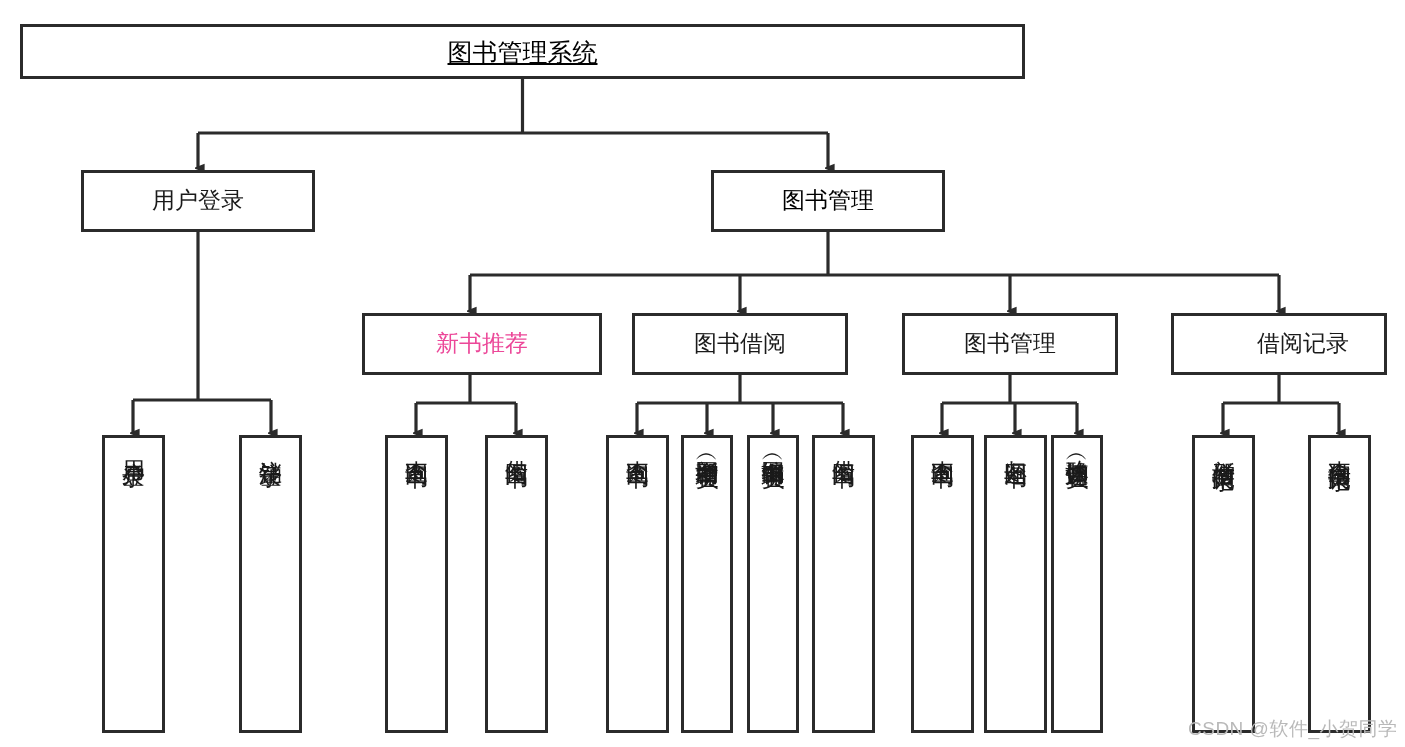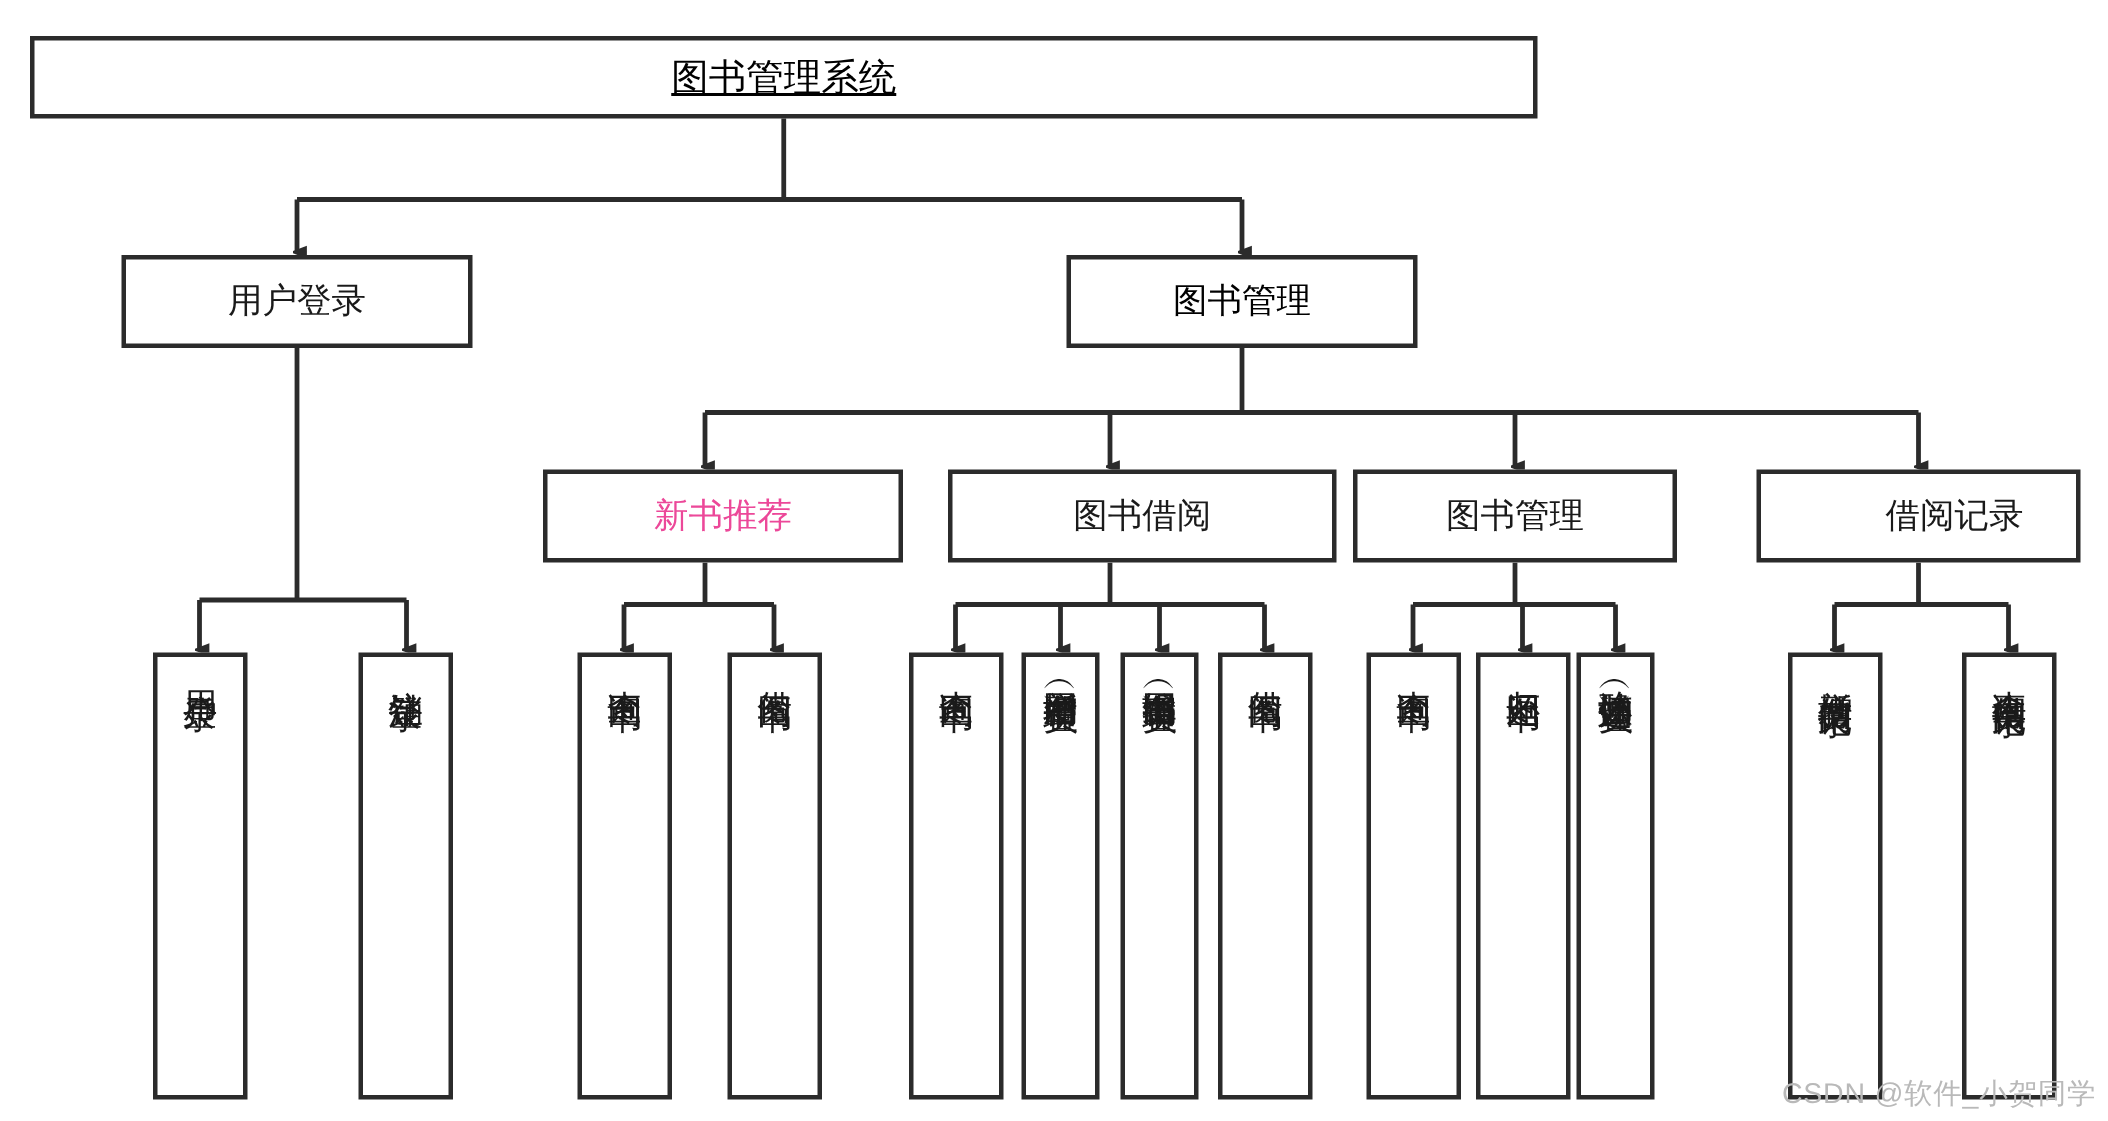--- a/index.html
+++ b/index.html
@@ -139,21 +139,21 @@
   <div class="node lvl2" style="left: 81px; top: 170px; width: 234px; height: 62px; border-color: rgb(43, 43, 43); color: rgb(26, 26, 26);">
     <span>用户登录</span>
   </div>
   <div class="node lvl2" style="left: 711px; top: 170px; width: 234px; height: 62px; border-color: rgb(43, 43, 43); color: #000000;">
     <span>图书管理</span>
   </div>
 
   <div class="node lvl3" style="left: 362px; top: 313px; width: 240px; height: 62px; border-color: rgb(43, 43, 43); color: #ec4899;">
     <span>新书推荐</span>
   </div>
-  <div class="node lvl3" style="left: 632px; top: 313px; width: 259px; height: 62px; border-color: rgb(43, 43, 43); color: rgb(26, 26, 26);">
+  <div class="node lvl3" style="left: 632px; top: 313px; width: 216px; height: 62px; border-color: rgb(43, 43, 43); color: rgb(26, 26, 26);">
     <span>图书借阅</span>
   </div>
   <div class="node lvl3" style="left: 902px; top: 313px; width: 216px; height: 62px; border-color: rgb(43, 43, 43); color: rgb(26, 26, 26);">
     <span>图书管理</span>
   </div>
   <div class="node lvl3" style="left: 1171px; top: 313px; width: 216px; height: 62px; border-color: rgb(43, 43, 43); color: rgb(26, 26, 26); padding-left: 48px;">
     <span>借阅记录</span>
   </div>
 
   <div class="node leaf" style="left: 102px; top: 435px; width: 63px; height: 298px; border-color: rgb(43, 43, 43); color: rgb(26, 26, 26);">

